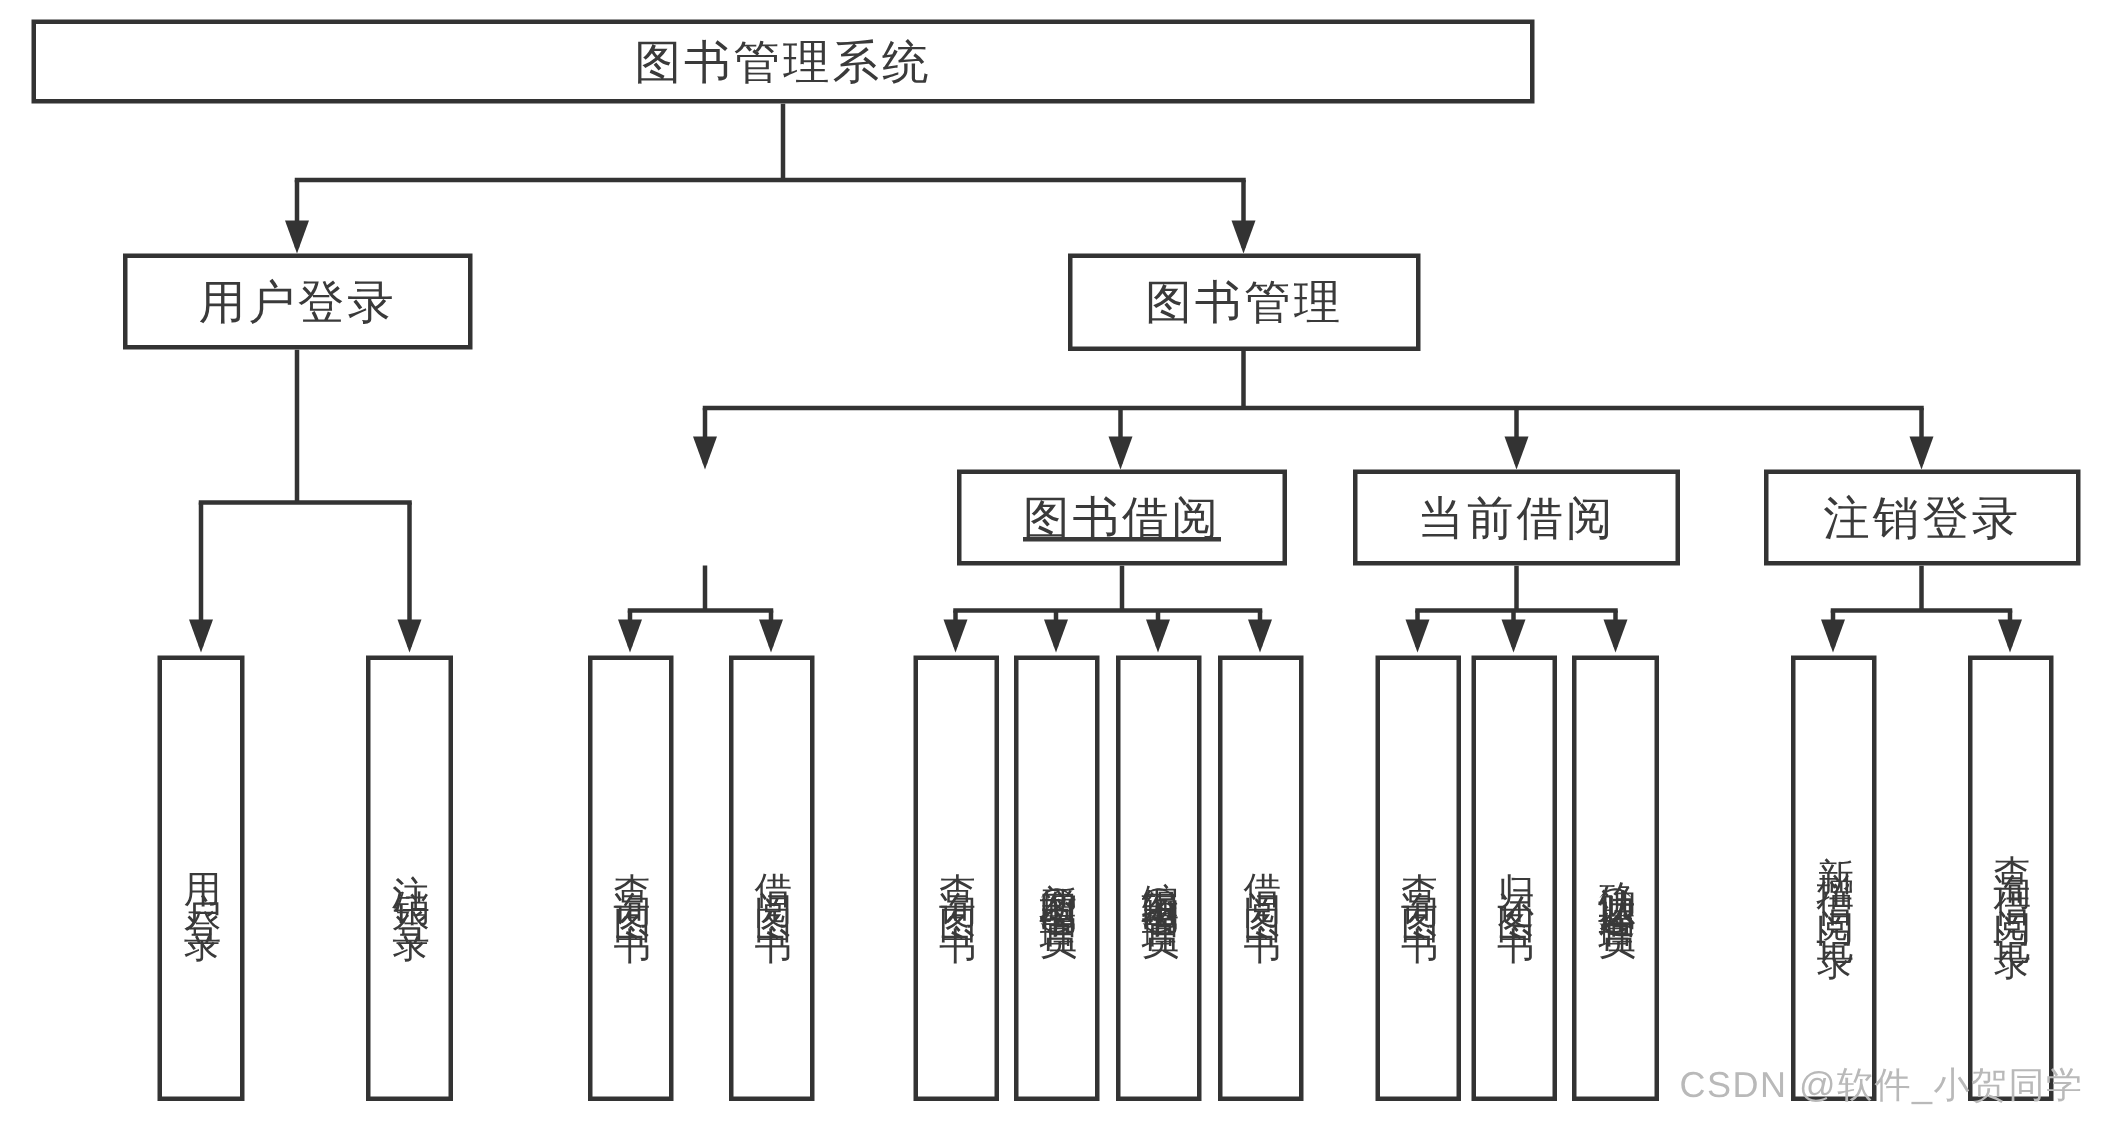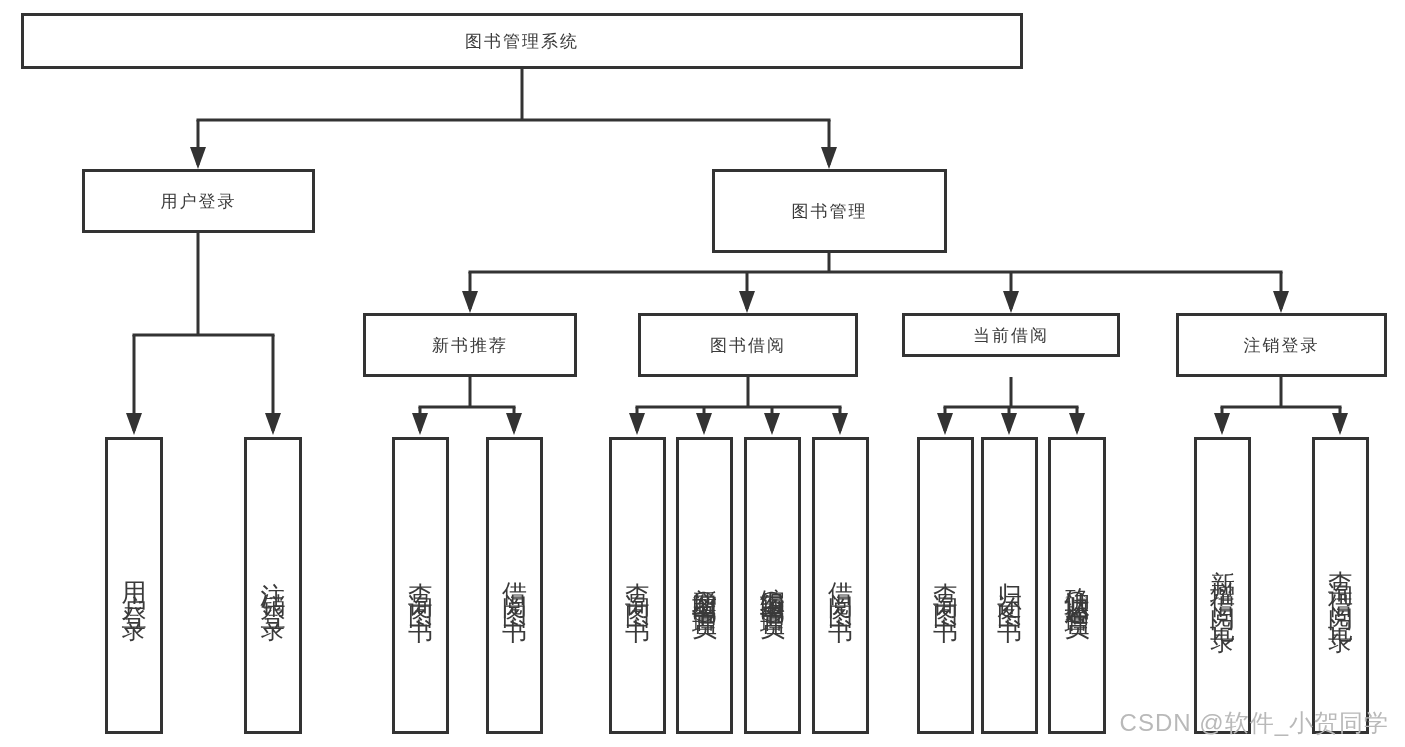--- a/index.html
+++ b/index.html
@@ -7,21 +7,21 @@
     position:relative; width:1405px; height:747px; overflow:hidden;
     background:#ffffff; font-family:"Liberation Sans", sans-serif;
   }
   #wires { position:absolute; left:0; top:0; width:1405px; height:747px; }
   .node {
     position:absolute; box-sizing:border-box;
     border:3px solid #333333; background:#ffffff;
     display:flex; align-items:center; justify-content:center;
     color:#3a3a3a;
   }
-  .h-node span { font-size:17px; letter-spacing:2px; line-height:1; white-space:nowrap; }
+  .h-node span { font-size:31px; letter-spacing:2px; line-height:1; white-space:nowrap; }
   .v-node span {
     writing-mode:vertical-rl; text-orientation:mixed;
     font-size:25px; line-height:1; letter-spacing:12px; white-space:nowrap;
   }
   .v-node.tight span { letter-spacing:4px; }
   #watermark {
     position:absolute; right:16px; bottom:8px;
     color:#b9b9b9; font-size:24px; letter-spacing:1px; white-space:nowrap;
   }
 </style>
@@ -96,31 +96,28 @@
     </g>
   </svg>
 
   <div class="node h-node" style="left:21px; top:13px; width:1002px; height:56px;">
     <span>图书管理系统</span>
   </div>
 
   <div class="node h-node" style="left:82px; top:169px; width:233px; height:64px;">
     <span>用户登录</span>
   </div>
-  <div class="node h-node" style="left:712px; top:169px; width:235px; height:84px;">
+  <div class="node h-node" style="left:712px; top:169px; width:235px; height:65px;">
     <span>图书管理</span>
   </div>
 
-  <div class="node h-node" style="left:363px; top:313px; width:214px; height:64px;">
-    <span>新书推荐</span>
-  </div>
-  <div class="node h-node" style="left:638px; top:313px; width:220px; height:64px;">
+  <div class="node h-node" style="left:638px; top:313px; width:220px; height:64px;text-decoration:underline;">
     <span>图书借阅</span>
   </div>
-  <div class="node h-node" style="left:902px; top:313px; width:218px; height:44px;">
+  <div class="node h-node" style="left:902px; top:313px; width:218px; height:64px;">
     <span>当前借阅</span>
   </div>
   <div class="node h-node" style="left:1176px; top:313px; width:211px; height:64px;">
     <span>注销登录</span>
   </div>
 
   <div class="node v-node" style="left:105px; top:437px; width:58px; height:297px;">
     <span>用户登录</span>
   </div>
   <div class="node v-node" style="left:244px; top:437px; width:58px; height:297px;">

